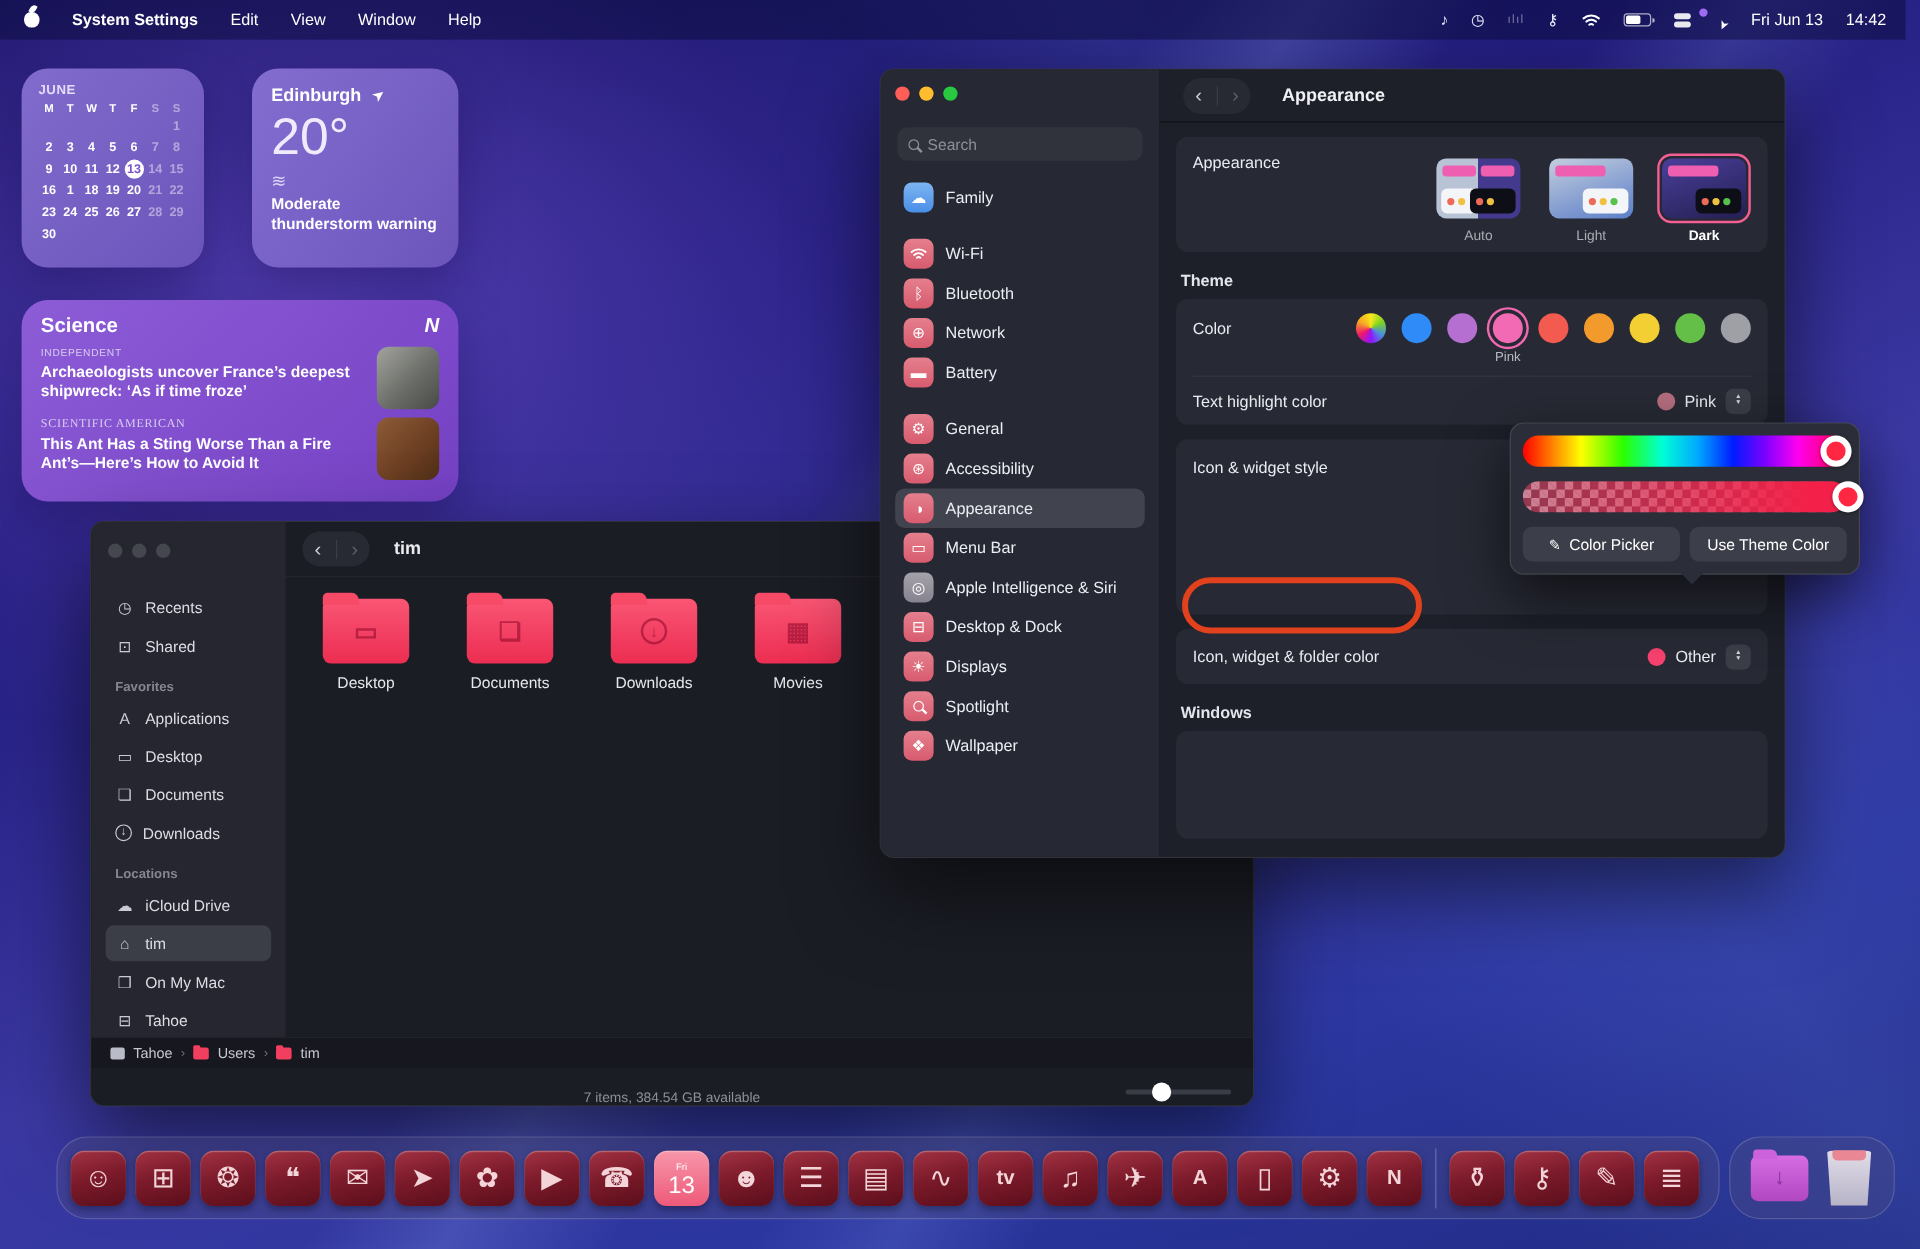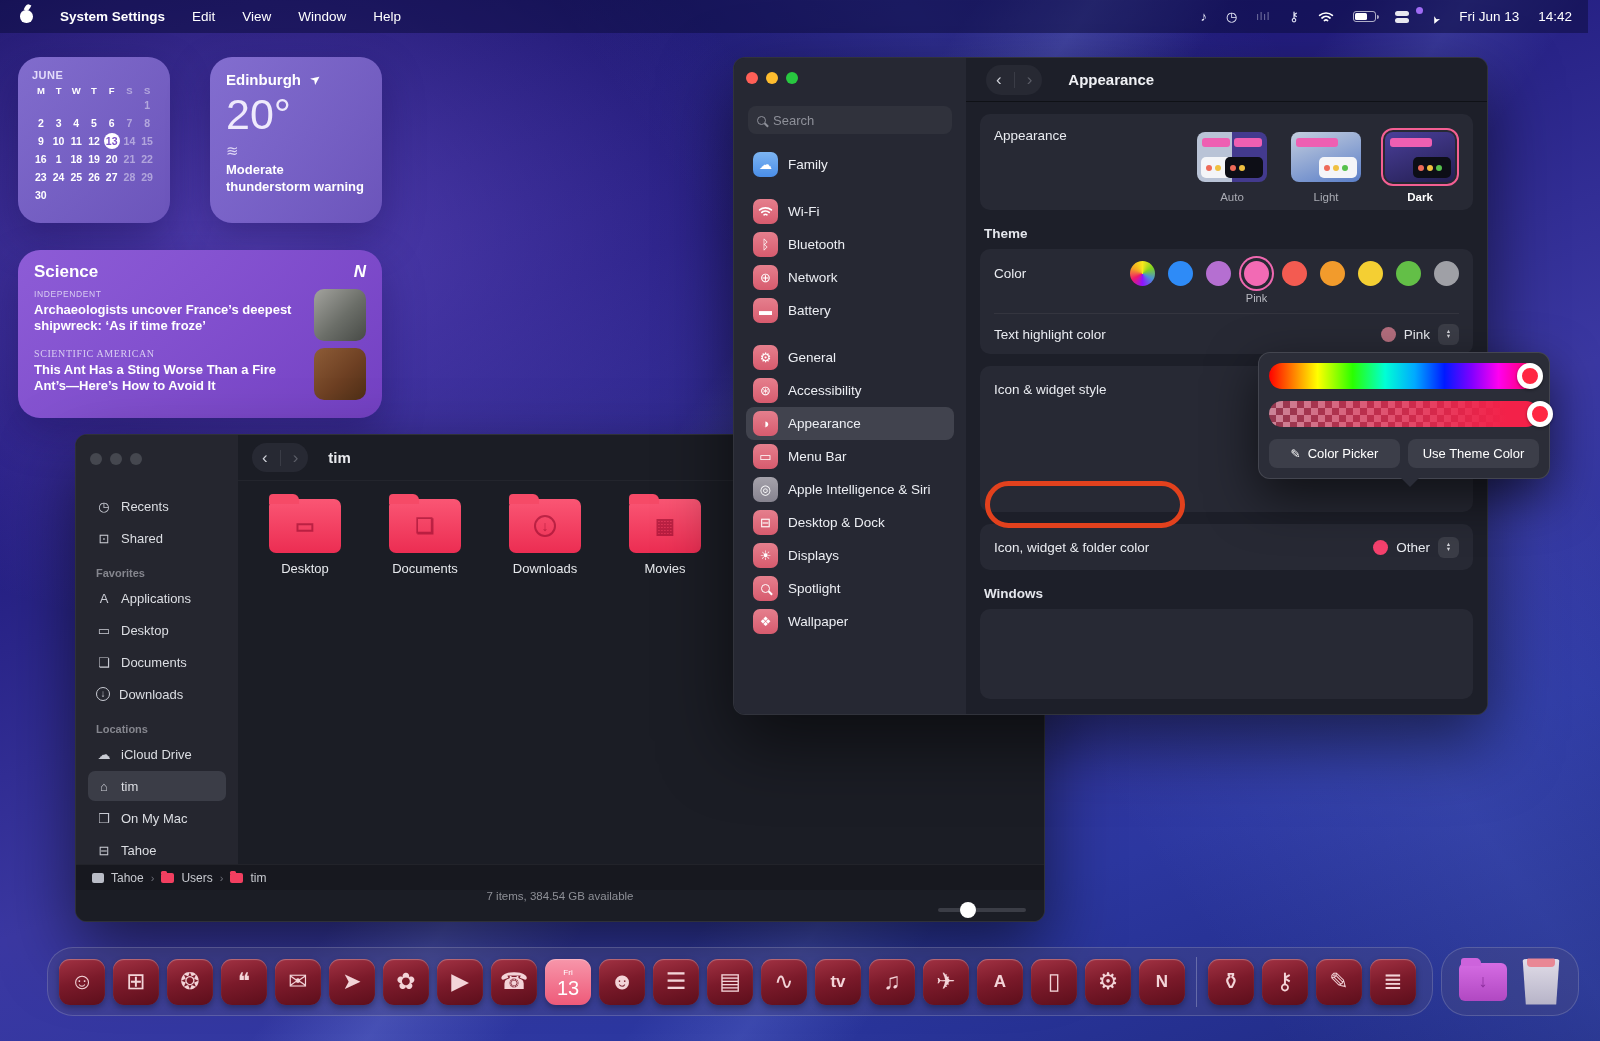--- a/index.html
+++ b/index.html
@@ -84,21 +84,21 @@
 .folder{width:74px;display:flex;flex-direction:column;align-items:center;gap:8px}
 .folder .fico{width:72px;height:54px;border-radius:7px;background:linear-gradient(#fa5674,#ec2d52);position:relative;display:flex;align-items:center;justify-content:center;color:rgba(140,5,40,.55);font-size:21px;font-weight:bold}
 .folder .fico::before{content:"";position:absolute;left:0;top:-5px;width:30px;height:10px;border-radius:4px 6px 0 0;background:#f64a67}
 .folder .flabel{font-size:13px;color:#e6e8ec}
 .fico .circ2{border:2px solid rgba(140,5,40,.55);border-radius:50%;width:22px;height:22px;line-height:18px;font-size:14px;text-align:center}
 #f-path{position:absolute;left:0;right:0;bottom:31px;height:26px;background:#17181f;display:flex;align-items:center;gap:7px;padding:0 16px;font-size:12px;color:#c7c9cf;border-top:1px solid rgba(255,255,255,.05)}
 .pchev{color:#6e707a;font-size:11px}
 .mini-disk{width:12px;height:10px;background:#b9bcc6;border-radius:2px}
 .mini-folder{width:13px;height:10px;background:#f23f60;border-radius:2px;position:relative}
 .mini-folder::before{content:"";position:absolute;top:-2px;left:0;width:6px;height:3px;background:#f23f60;border-radius:1.5px 1.5px 0 0}
-#f-status{position:absolute;left:0;right:0;bottom:0;height:31px;display:flex;align-items:flex-start;justify-content:center;font-size:11.5px;color:#8e9097;background:#1b1d25}
+#f-status{position:absolute;left:0;right:0;bottom:0;height:31px;display:flex;align-items:flex-end;justify-content:center;font-size:11.5px;color:#8e9097;background:#1b1d25}
 #f-zoom{position:absolute;right:18px;bottom:9px;width:88px;height:4px;background:#3b3d46;border-radius:2px}
 #f-zoom i{position:absolute;left:22px;top:-6px;width:16px;height:16px;background:#fff;border-radius:50%}
 
 
 #settings{left:733px;top:57px;width:755px;height:658px;background:#1d1f29;z-index:3}
 #s-side{position:absolute;left:0;top:0;bottom:0;width:232px;background:#262833;padding:14px 12px;overflow:hidden}
 #s-side .lights i:nth-child(1){background:#ff5f57}
 #s-side .lights i:nth-child(2){background:#febc2e}
 #s-side .lights i:nth-child(3){background:#28c840}
 #s-search{margin:22px 2px 14px;height:28px;background:#30323c;border-radius:8px;display:flex;align-items:center;gap:7px;padding:0 9px;color:#8e9099;font-size:13px}

